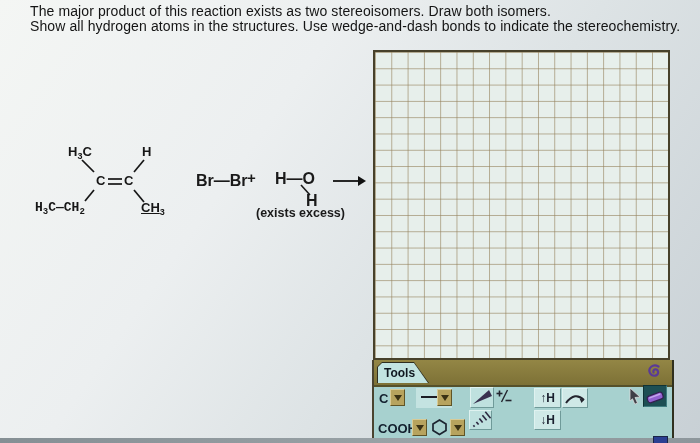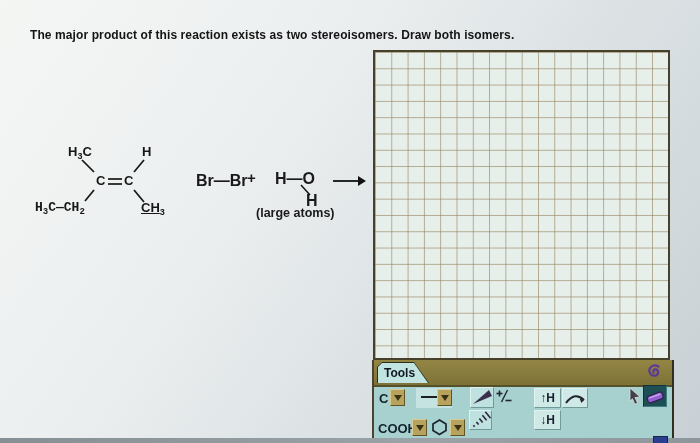--- a/index.html
+++ b/index.html
@@ -2,22 +2,22 @@
 <html><head>
 <meta charset="utf-8">
 <style>
   html,body{margin:0;padding:0;}
   body{font-family:"Liberation Sans", sans-serif;}
   .screen{
     position:relative;width:700px;height:443px;overflow:hidden;
     background:linear-gradient(125deg,#f4f6f4 0%,#eceff0 35%,#dde3e5 60%,#c8d0d5 100%);
   }
   
-  .instructions{position:absolute;left:30px;top:28px;color:#141414;
-    font-size:12px;font-weight:700;line-height:15px;letter-spacing:0.1px;}
+  .instructions{position:absolute;left:30px;top:4px;color:#141414;
+    font-size:14px;font-weight:400;line-height:15px;letter-spacing:0.1px;}
   
   .molecule{position:absolute;left:30px;top:140px;width:160px;height:90px;color:#161616;}
   .mlabel{position:absolute;font-size:13px;font-weight:700;white-space:nowrap;}
   .sub{font-size:9px;vertical-align:-3px;font-weight:700;}
   .molecule svg{position:absolute;left:0;top:0;}
   
   .rtext{position:absolute;color:#1a1a1a;font-weight:700;font-size:16px;white-space:nowrap;}
   .plus{font-size:15px;}
   .note{font-weight:600;font-size:12.5px;}
   
@@ -61,20 +61,21 @@
     background:#2b3f92;border:1px solid #1a2547;}
   .icon{display:block;}
 </style>
 </head>
 <body>
 
 <div class="screen">
 
   <div class="instructions">
     <div>The major product of this reaction exists as two stereoisomers. Draw both isomers.</div>
+    <div>Show all hydrogen atoms in the structures. Use wedge-and-dash bonds to indicate the stereochemistry.</div>
   </div>
 
   <div class="molecule">
     <svg width="160" height="90">
       <line x1="52" y1="20" x2="64" y2="32" stroke="#161616" stroke-width="1.7"></line>
       <line x1="104" y1="32" x2="114" y2="20" stroke="#161616" stroke-width="1.7"></line>
       <line x1="78" y1="39" x2="92" y2="39" stroke="#161616" stroke-width="1.7"></line>
       <line x1="78" y1="44" x2="92" y2="44" stroke="#161616" stroke-width="1.7"></line>
       <line x1="64" y1="50" x2="55" y2="61" stroke="#161616" stroke-width="1.7"></line>
       <line x1="104" y1="50" x2="114" y2="62" stroke="#161616" stroke-width="1.7"></line>
@@ -91,21 +92,21 @@
   <span class="rtext plus" style="left:247px;top:169px;">+</span>
   <span class="rtext" style="left:275px;top:170px;text-align:center;">H—O</span>
   <svg style="position:absolute;left:299px;top:184px;" width="14" height="14">
     <line x1="2" y1="1" x2="11" y2="11" stroke="#1a1a1a" stroke-width="1.6"></line>
   </svg>
   <span class="rtext" style="left:306px;top:192px;">H</span>
   <svg style="position:absolute;left:331px;top:173px;" width="36" height="16">
     <line x1="2" y1="8" x2="28" y2="8" stroke="#111" stroke-width="1.8"></line>
     <polygon points="27,3 35,8 27,13" fill="#111"></polygon>
   </svg>
-  <span class="rtext note" style="left:256px;top:206px;">(large atoms)</span>
+  <span class="rtext note" style="left:256px;top:206px;">(exists excess)</span>
 
   <div class="canvas"></div>
 
   <div class="tools">
     <div class="tools-header">
       <div class="tab-outer">
         <div class="tab-inner">Tools</div>
       </div>
       <svg class="swirl" viewBox="0 0 18 17">
         <path d="M13.5 3.5 C 8 0.5, 2.5 5, 5 10 C 7.5 14.5, 14 13, 13 8.5 C 12.2 5.2, 7.5 6, 8.5 9.5" fill="none" stroke="#5a3a96" stroke-width="2.2" stroke-linecap="round"></path>

